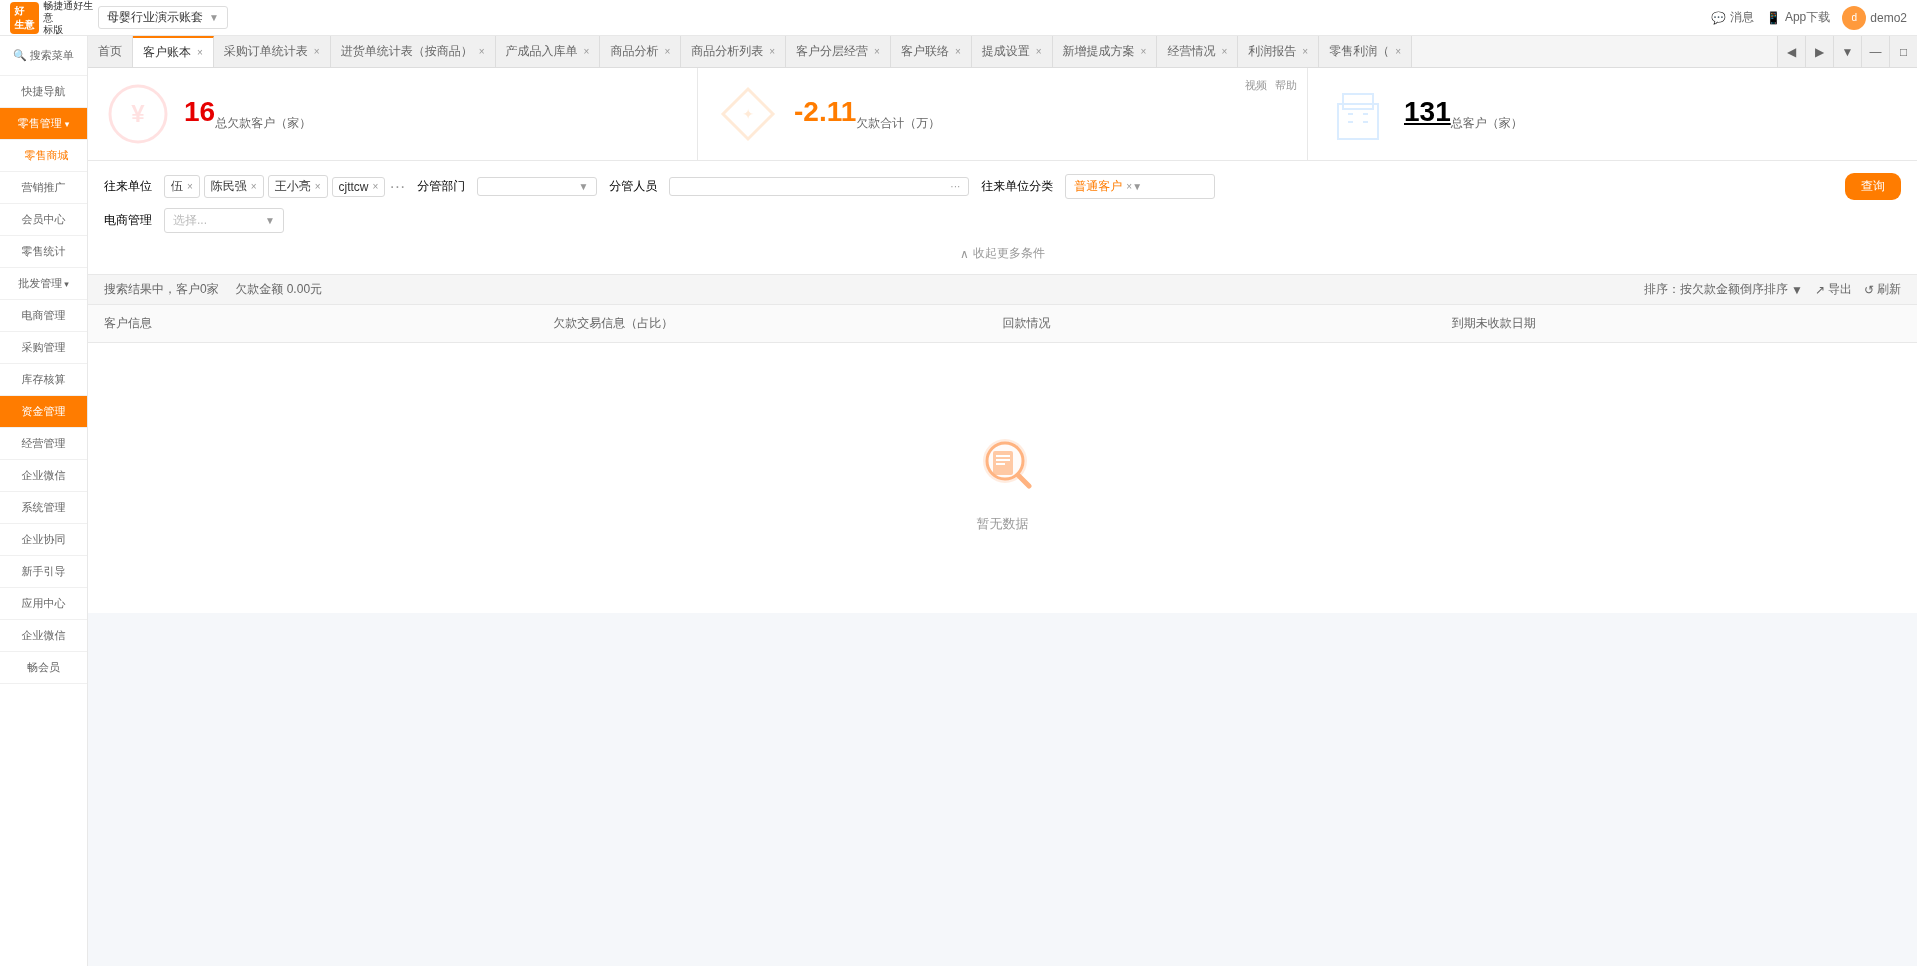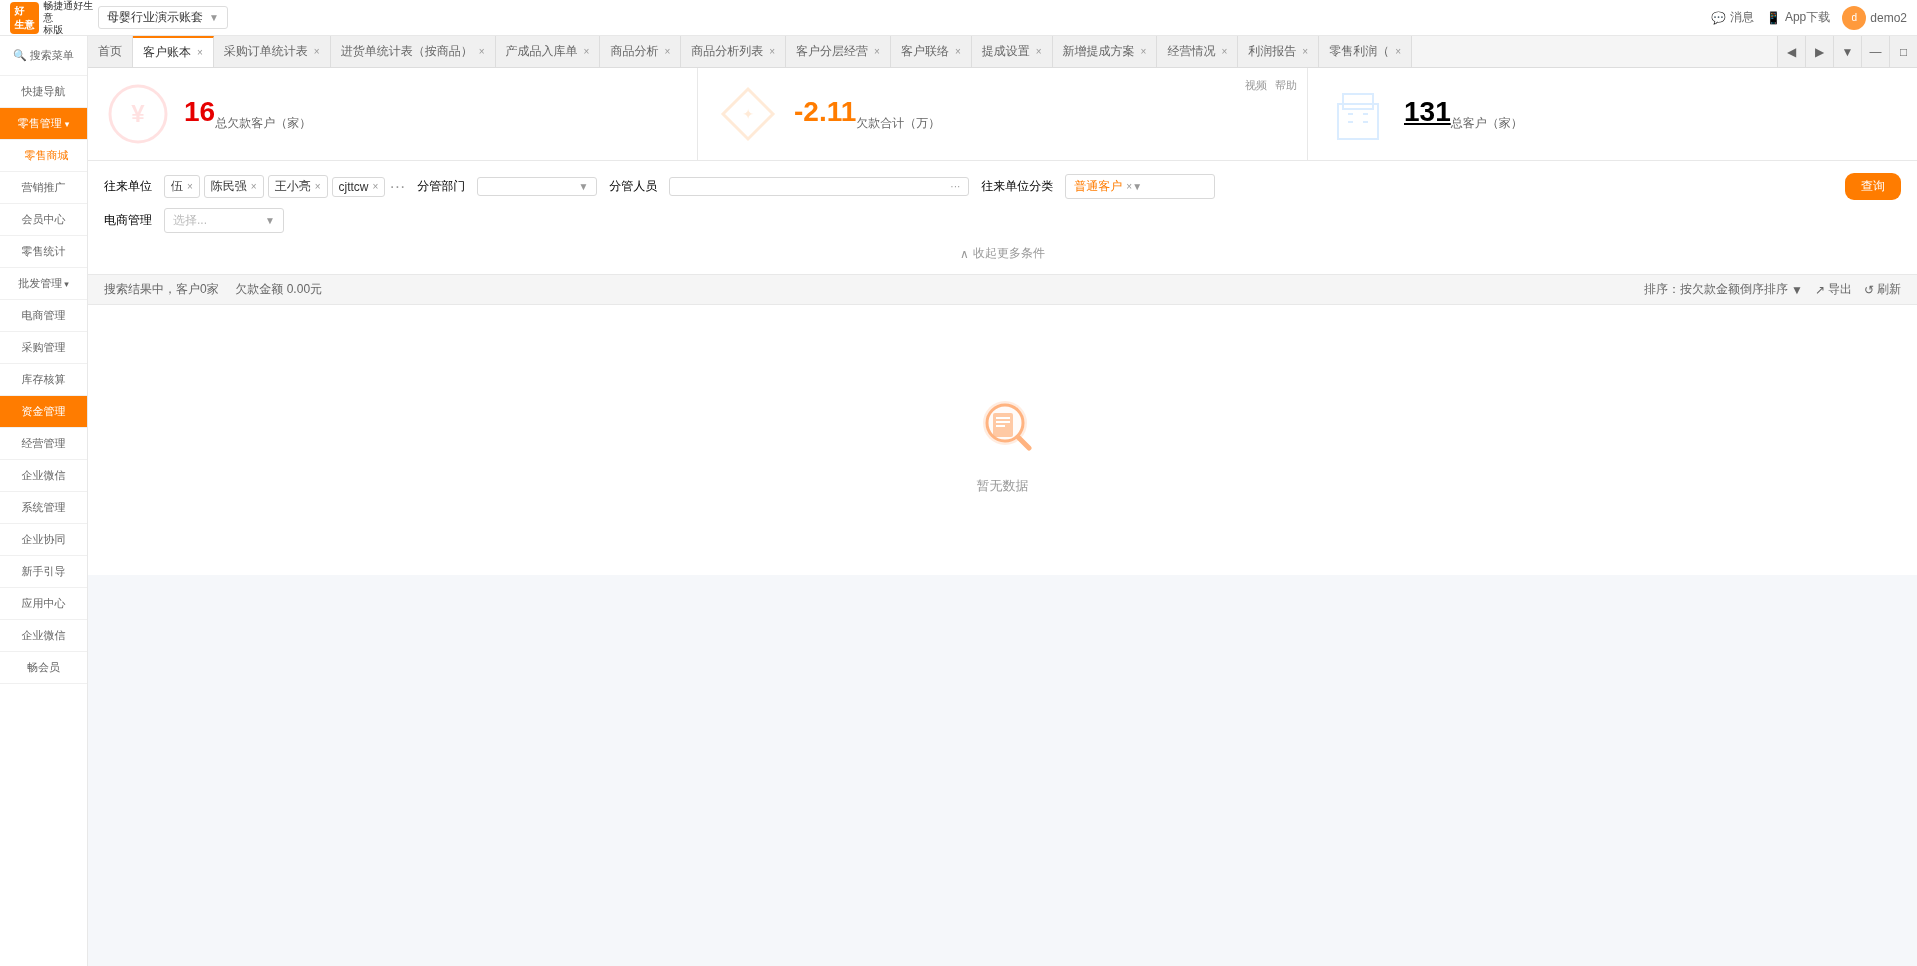--- a/index.html
+++ b/index.html
@@ -396,20 +396,26 @@
             <span>导出</span>
           </div>
           <div class="action-btn">
             <span>↺</span>
             <span>刷新</span>
           </div>
         </div>
       </div>
 
       <div class="table-wrap">
+        <div class="table-header">
+          <div class="col-customer">客户信息</div>
+          <div class="col-debt">欠款交易信息（占比）</div>
+          <div class="col-repay">回款情况</div>
+          <div class="col-date">到期未收款日期</div>
+        </div>
 
         <div class="empty-state">
           <div class="empty-icon">
             <svg width="80" height="80" viewBox="0 0 80 80">
 
               <circle cx="42" cy="38" r="22" fill="#ffe0cc" opacity="0.6"></circle>
               <circle cx="42" cy="38" r="18" fill="#fff" opacity="0.8"></circle>
               <rect x="30" y="28" width="20" height="24" rx="2" fill="#ffb380" opacity="0.7"></rect>
               <line x1="33" y1="33" x2="47" y2="33" stroke="#fff" stroke-width="2"></line>
               <line x1="33" y1="37" x2="47" y2="37" stroke="#fff" stroke-width="2"></line>

